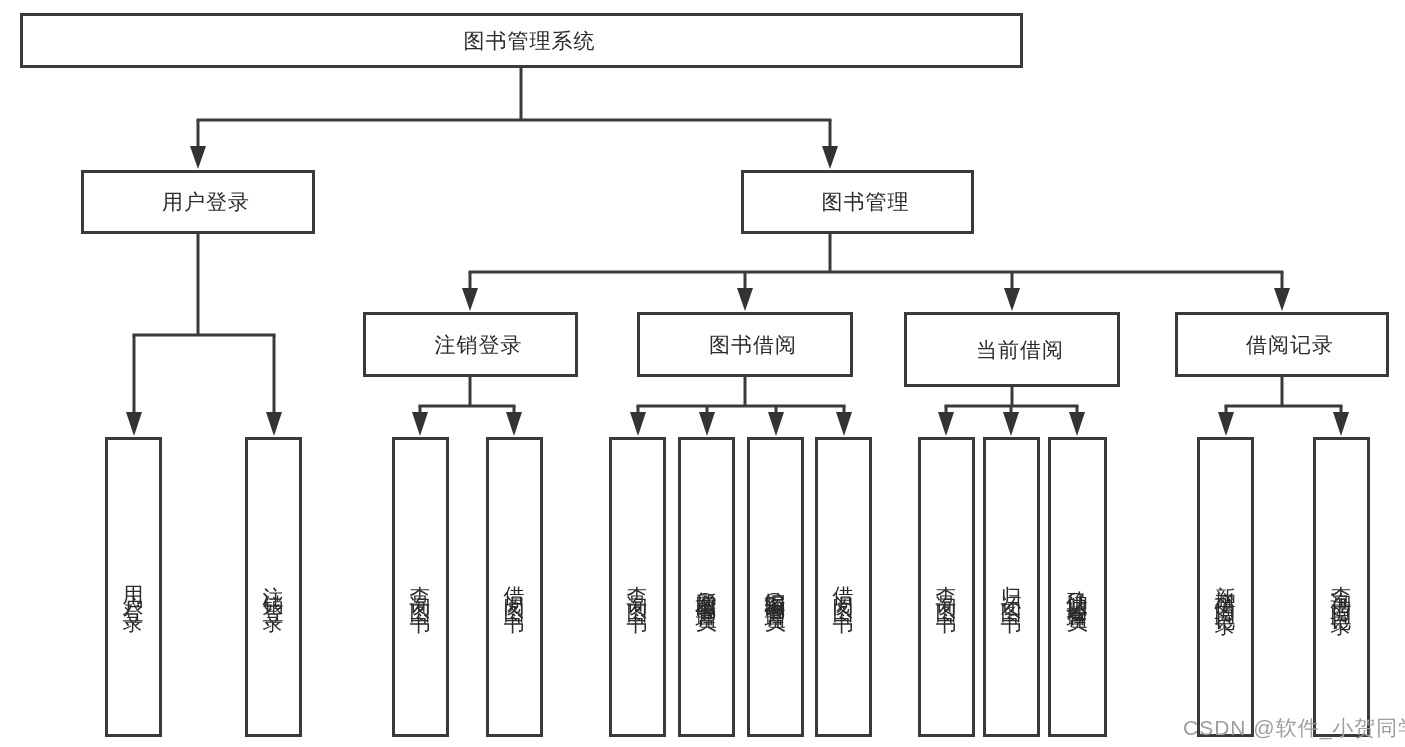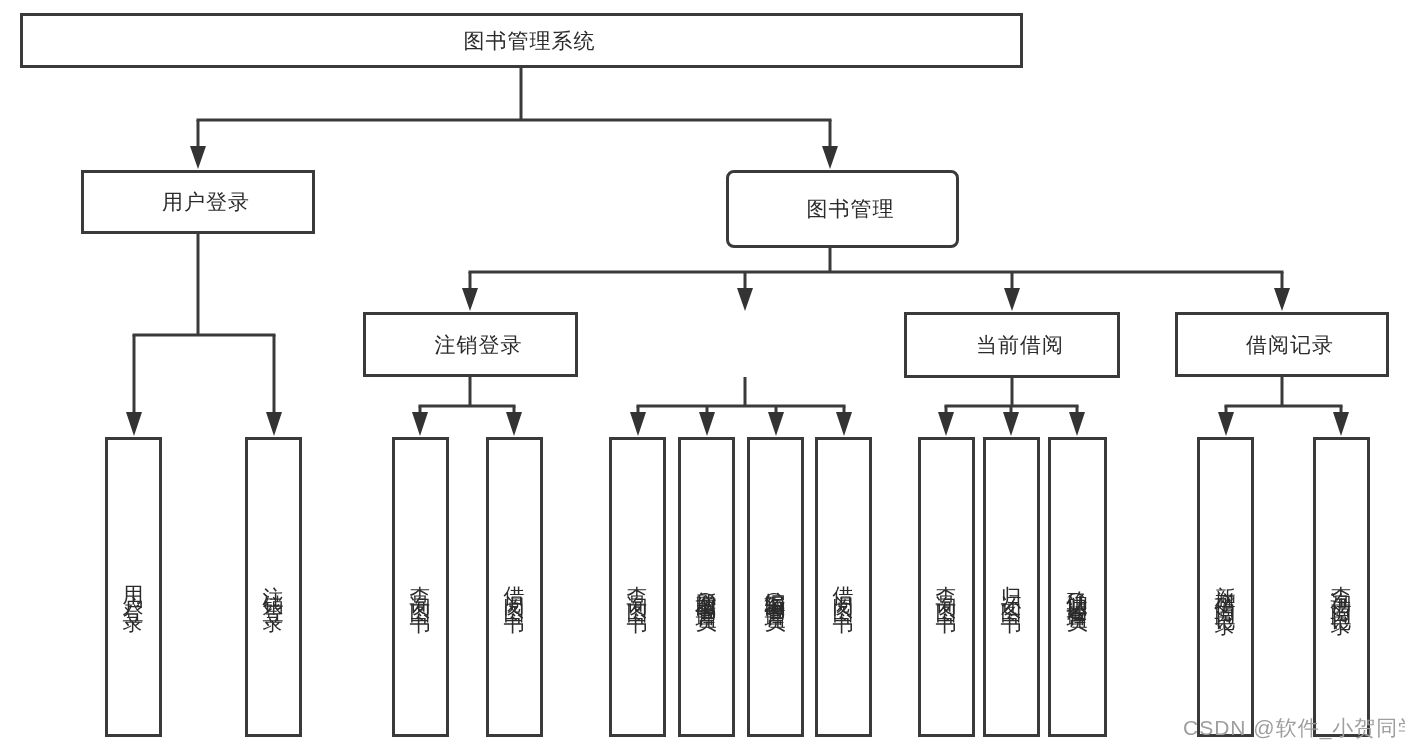--- a/index.html
+++ b/index.html
@@ -134,24 +134,25 @@
     <line x1="1224.5" y1="406" x2="1342.5" y2="406"></line>
     <line x1="1226" y1="406" x2="1226" y2="414"></line>
       <polygon points="1218,412 1234,412 1226,436"></polygon>
     <line x1="1341" y1="406" x2="1341" y2="414"></line>
       <polygon points="1333,412 1349,412 1341,436"></polygon>
   </svg>
 
   <div class="node" style="left:20px;top:13px;width:1003px;height:55px;">图书管理系统</div>
 
   <div class="node" style="left:81px;top:170px;width:234px;height:64px;">用户登录</div>
-  <div class="node" style="left:726px;top:170px;width:233px;height:78px;border-radius:8px;">图书管理</div>
+  <div class="node" style="left:741px;top:170px;width:233px;height:64px;">图书管理</div>
 
   <div class="node" style="left:363px;top:312px;width:215px;height:65px;">注销登录</div>
-  <div class="node" style="left:904px;top:312px;width:216px;height:66px;">当前借阅</div>
+  <div class="node" style="left:637px;top:312px;width:216px;height:65px;">图书借阅</div>
+  <div class="node" style="left:904px;top:312px;width:216px;height:75px;">当前借阅</div>
   <div class="node" style="left:1175px;top:312px;width:214px;height:65px;font-family:Liberation Serif, serif;">借阅记录</div>
 
   <div class="leaf" style="left:105px;">用户登录</div>
   <div class="leaf" style="left:245px;">注销登录</div>
 
   <div class="leaf" style="left:392px;">查询图书</div>
   <div class="leaf" style="left:486px;">借阅图书</div>
 
   <div class="leaf" style="left:609px;">查询图书</div>
   <div class="leaf long" style="left:678px;">新增图书（管理员）</div>

